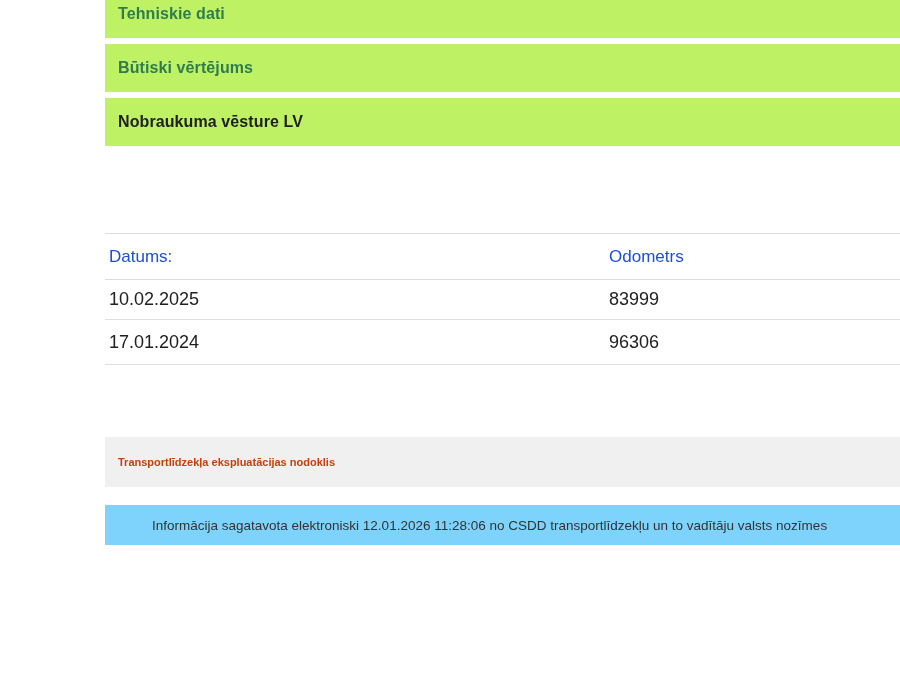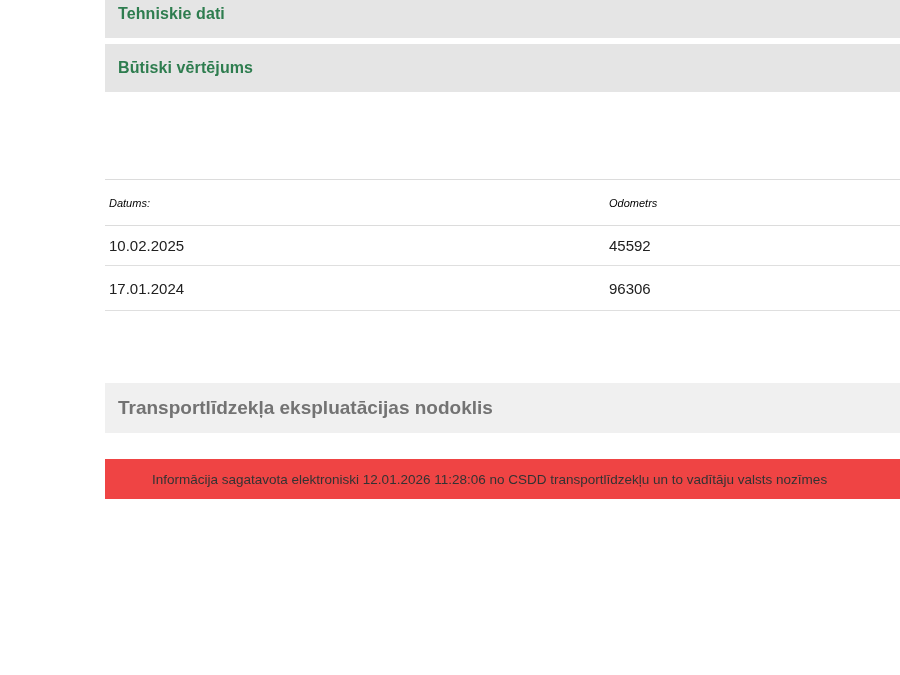--- a/index.html
+++ b/index.html
@@ -10,21 +10,21 @@
     overflow:hidden;
     position:relative;
   }
   .page { position:absolute; inset:0; background:#fff; }
   .content {
     position:absolute; left:105px; top:0; right:0;
   }
 
   
   .acc-item {
-    background:#e5e5e5;
+    background:#bef264;
     height:48px;
     margin-top:6px;
     display:flex;
     align-items:center;
     padding-left:13px;
     cursor:pointer;
   }
   .acc-item.first {
     height:38px;
     margin-top:0;
@@ -48,58 +48,57 @@
   .mileage-table th, .mileage-table td {
     font-weight:normal;
     padding:0 0 0 4px;
   }
   .mileage-table thead tr {
     height:46px;
     border-top:1px solid #dcdcdc;
     border-bottom:1px solid #dcdcdc;
   }
   .mileage-table thead th {
-    font-size:11px;
-    color:#000000;
+    font-size:17px;
+    color:#1d4ed8;
     text-align:left;
     vertical-align:middle;
-    font-style:italic;
   }
   .mileage-table tbody tr { border-bottom:1px solid #dfdfdf; }
   .mileage-table tbody tr.row-1 { height:40px; }
   .mileage-table tbody tr.row-2 { height:45px; }
   .mileage-table tbody td {
-    font-size:15px;
+    font-size:18px;
     color:#212121;
     vertical-align:middle;
   }
   .col-date  { width:500px; }
   .col-odo   { width:295px; text-align:left; }
 
   
   .tax-bar {
     margin-top:72px;
     height:50px;
     background:#f0f0f0;
     display:flex;
     align-items:center;
     padding-left:13px;
     cursor:pointer;
   }
   .tax-label {
-    font-size:19px;
+    font-size:11px;
     font-weight:bold;
-    color:#737373;
+    color:#c2410c;
   }
 
   
   .footer-bar {
-    margin-top:26px;
+    margin-top:18px;
     height:40px;
-    background:#ef4444;
+    background:#7dd3fc;
     display:flex;
     align-items:center;
     padding-left:47px;
     overflow:hidden;
   }
   .footer-text {
     font-size:13.5px;
     color:#333333;
     white-space:nowrap;
   }
@@ -109,32 +108,35 @@
 
 <div class="page">
   <div class="content">
 
     <div class="acc-item first">
       <span class="acc-label">Tehniskie dati</span>
     </div>
     <div class="acc-item">
       <span class="acc-label">Būtiski vērtējums</span>
     </div>
+    <div class="acc-item active">
+      <span class="acc-label">Nobraukuma vēsture LV</span>
+    </div>
 
     <table class="mileage-table">
       <thead>
         <tr>
           <th class="col-date">Datums:</th>
           <th class="col-odo">Odometrs</th>
         </tr>
       </thead>
       <tbody>
         <tr class="row-1">
           <td class="col-date">10.02.2025</td>
-          <td class="col-odo">45592</td>
+          <td class="col-odo">83999</td>
         </tr>
         <tr class="row-2">
           <td class="col-date">17.01.2024</td>
           <td class="col-odo">96306</td>
         </tr>
       </tbody>
     </table>
 
     <div class="tax-bar">
       <span class="tax-label">Transportlīdzekļa ekspluatācijas nodoklis</span>

